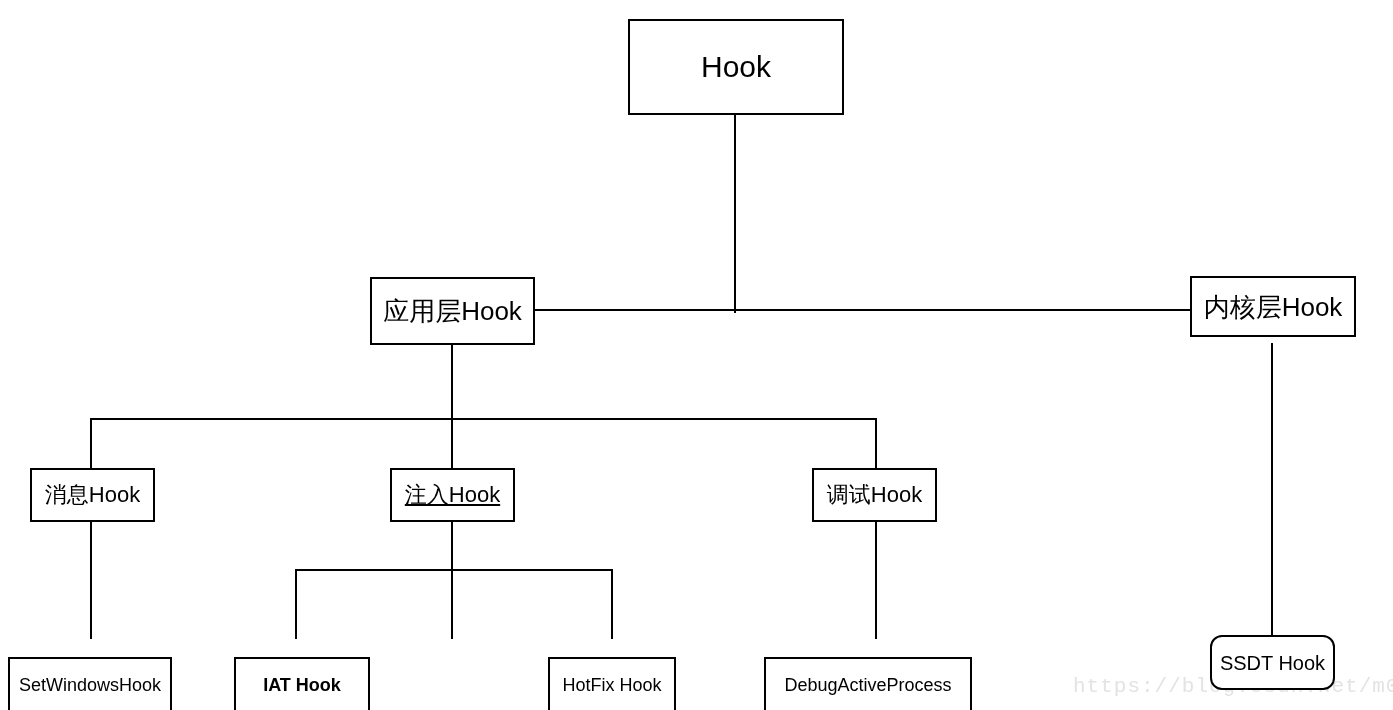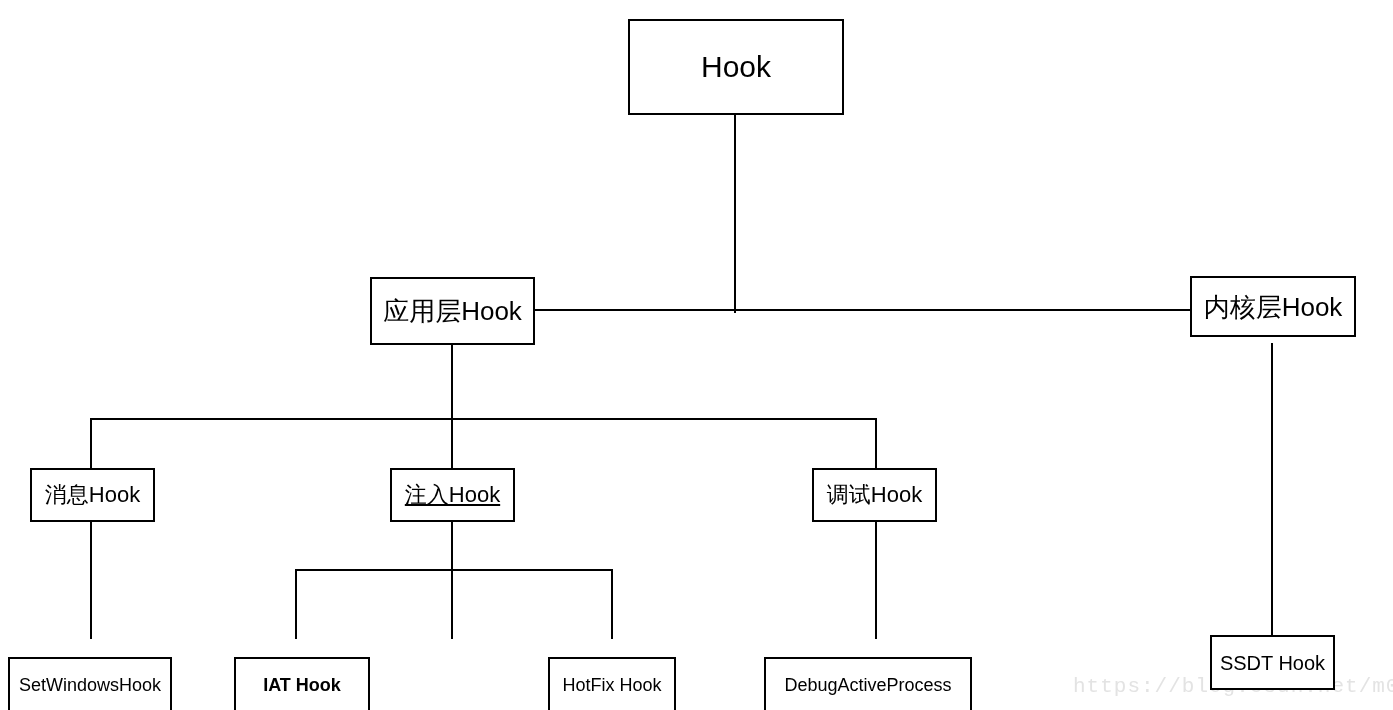--- a/index.html
+++ b/index.html
@@ -92,16 +92,16 @@
     </div>
     <div class="node lvl3" style="left: 234px; top: 637px; width: 136px; height: 56px; font-weight: bold;">
       <span>IAT Hook</span>
     </div>
     <div class="node lvl3" style="left: 548px; top: 637px; width: 128px; height: 56px;">
       <span>HotFix Hook</span>
     </div>
     <div class="node lvl3" style="left: 764px; top: 637px; width: 208px; height: 56px;">
       <span>DebugActiveProcess</span>
     </div>
-    <div class="node lvl3b" style="left: 1210px; top: 635px; width: 125px; height: 55px;">
+    <div class="node lvl3b" style="left: 1210px; top: 635px; width: 125px; height: 55px; border-radius: 12px;">
       <span>SSDT Hook</span>
     </div>
   </div>
 
 </body></html>

